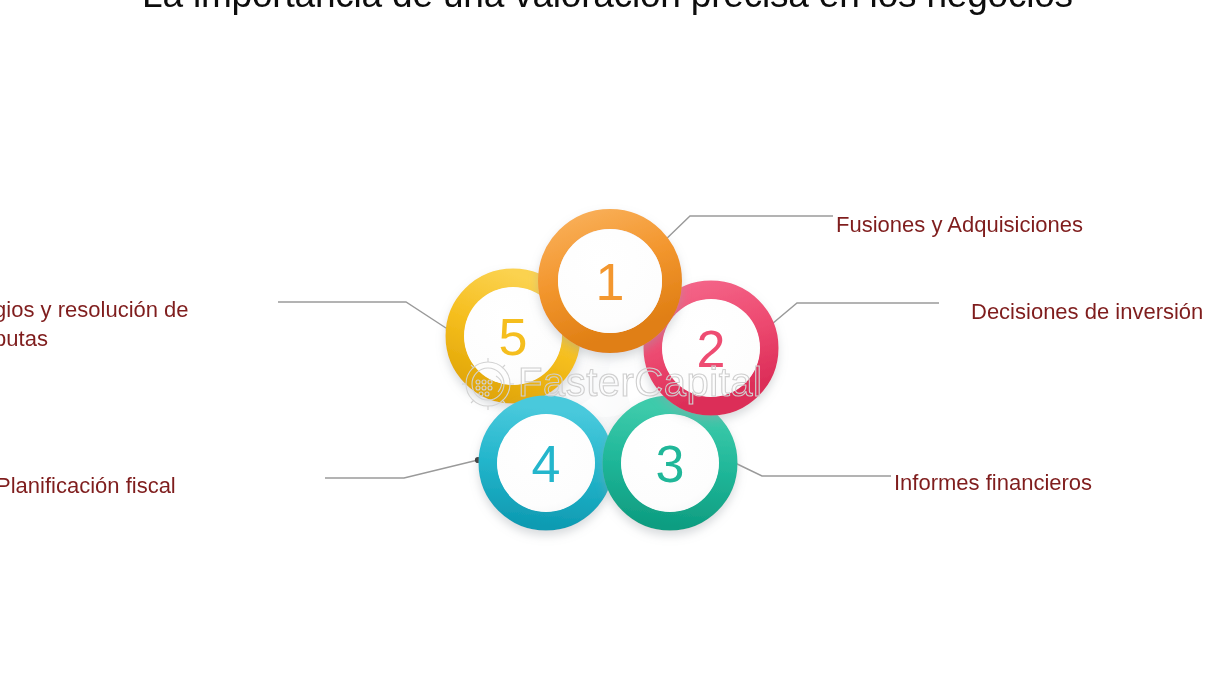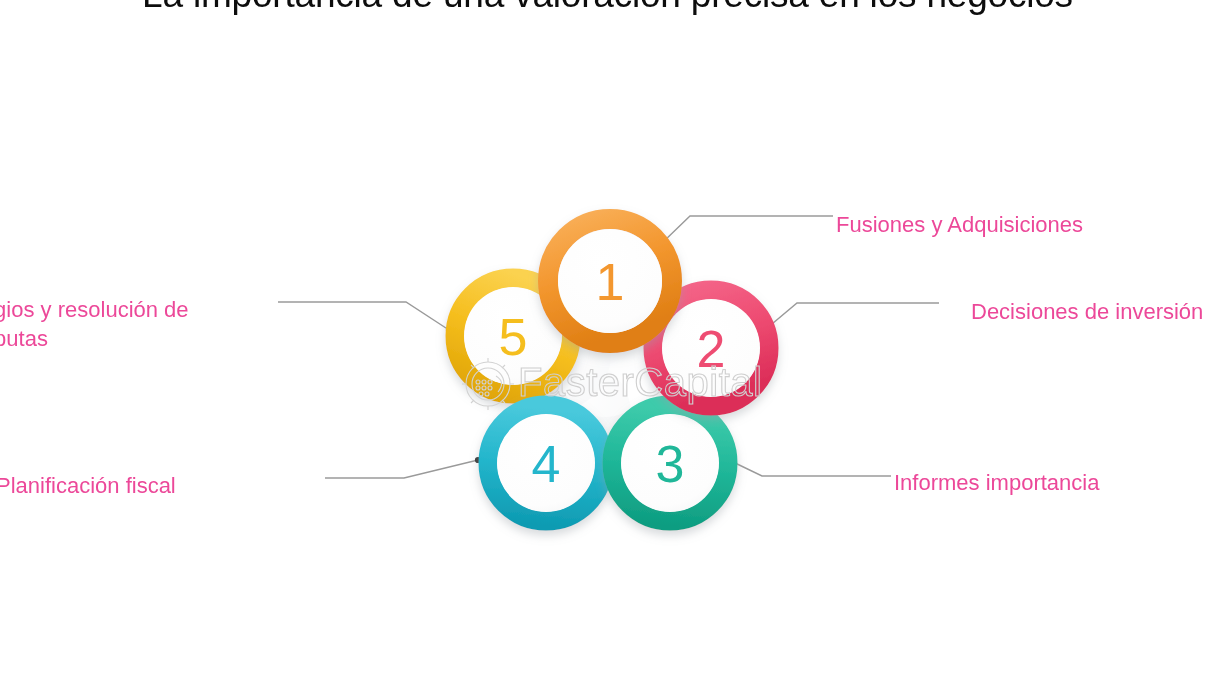--- a/index.html
+++ b/index.html
@@ -29,21 +29,21 @@
     color: #0d0d0d;
     white-space: nowrap;
     letter-spacing: -0.2px;
   }
 
   
   .callout-label {
     position: absolute;
     font-size: 22px;
     line-height: 29px;
-    color: #ec4899;
+    color: #7f1d1d;
     white-space: pre-line;
   }
   #label-ma          { left: 836px;  top: 210px; }
   #label-inversion   { left: 942px;  top: 297px; margin-left: 29px; }
   #label-informes    { left: 894px;  top: 468px; }
   #label-litigios    { left: -34px;  top: 295px; width: 250px; }
   #label-fiscal      { left: -4px;   top: 471px; }
 
   
   #connectors {
@@ -234,18 +234,18 @@
       <path d="M34 20 Q44 26 36 36"></path>
     </g>
     <text class="wm-text" x="56" y="40">FasterCapital</text>
   </svg>
 </div>
 
 <div class="callout-label" id="label-ma">Fusiones y Adquisiciones</div>
 
 <div class="callout-label" id="label-inversion">Decisiones de inversión</div>
 
-<div class="callout-label" id="label-informes">Informes importancia</div>
+<div class="callout-label" id="label-informes">Informes financieros</div>
 
 <div class="callout-label" id="label-fiscal">Planificación fiscal</div>
 
 <div class="callout-label" id="label-litigios">Litigios y resolución de
 disputas</div>
 
 </body></html>

